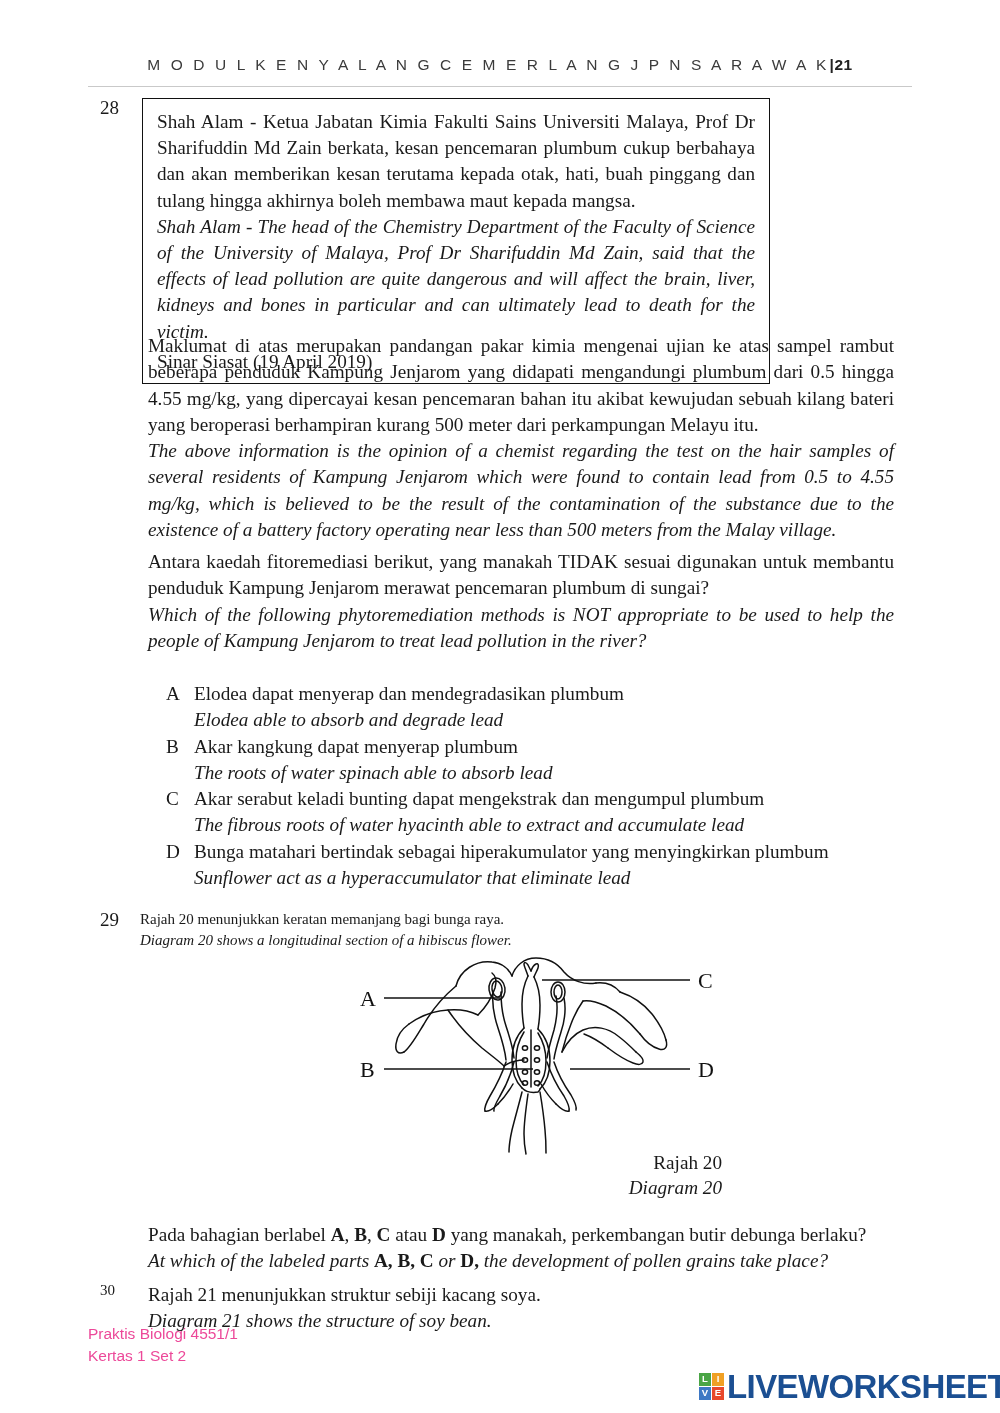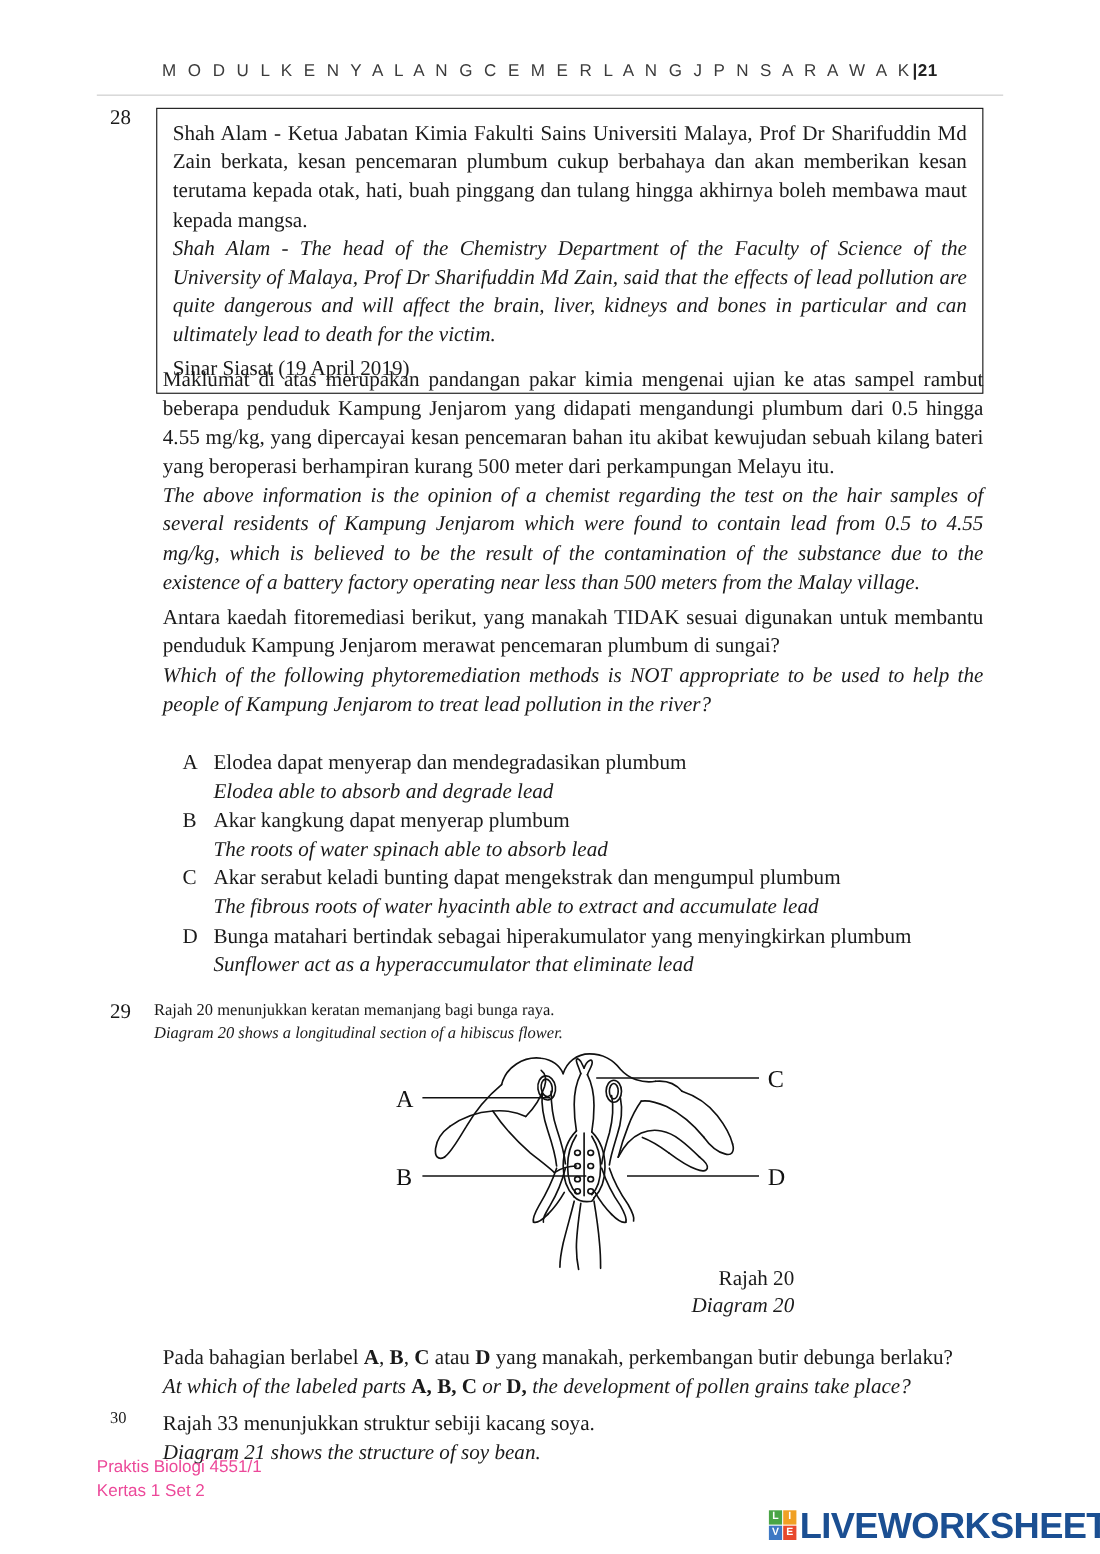--- a/index.html
+++ b/index.html
@@ -56,21 +56,21 @@
     position: absolute;
     top: 96px;
     left: 100px;
     font-size: 19px;
     line-height: 1.25;
   }
   .stimulus-box {
     position: absolute;
     top: 98px;
     left: 142px;
-    width: 752px;
+    width: 628px;
     border: 1.6px solid #111;
     box-sizing: border-box;
     padding: 10px 14px 8px 14px;
   }
   .stimulus-box p {
     margin: 0;
     font-size: 19.2px;
     line-height: 1.365;
   }
   .stimulus-source {
@@ -378,21 +378,21 @@
   <div class="en">Diagram 20</div>
 </div>
 
 <div id="q29-subquestion">
   <p class="ml"><span>Pada bahagian berlabel </span><span class="b">A</span><span>, </span><span class="b">B</span><span>, </span><span class="b">C</span><span> atau </span><span class="b">D</span><span> yang manakah, perkembangan butir debunga berlaku?</span></p>
   <p class="en"><span>At which of the labeled parts </span><span class="b" style="font-style:normal">A, B, C</span><span> or </span><span class="b" style="font-style:normal">D,</span><span> the development of pollen grains take place?</span></p>
 </div>
 
 <div class="q30-num">30</div>
 <div class="q30-text">
-  <p class="ml">Rajah 33 menunjukkan struktur sebiji kacang soya.</p>
+  <p class="ml">Rajah 21 menunjukkan struktur sebiji kacang soya.</p>
   <p class="en">Diagram 21 shows the structure of soy bean.</p>
 </div>
 
 <div class="footer-left">
   <div>Praktis Biologi 4551/1</div>
   <div>Kertas 1 Set 2</div>
 </div>
 
 <div class="lws-logo">
   <div class="lws-tiles">

